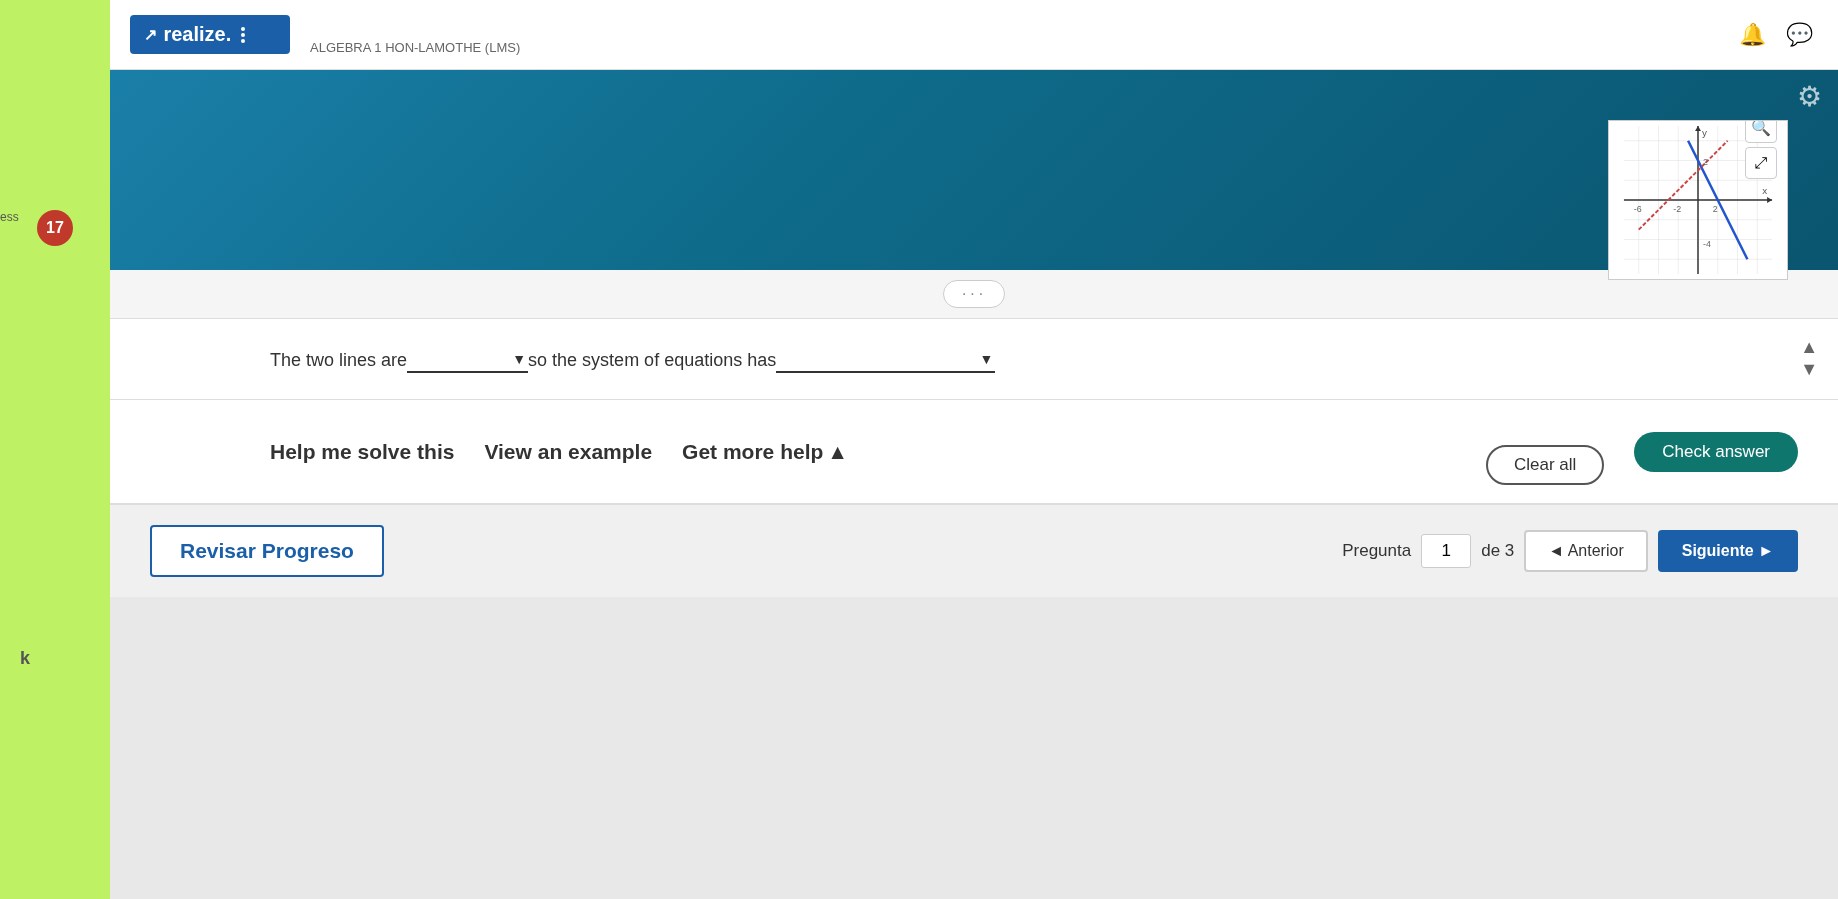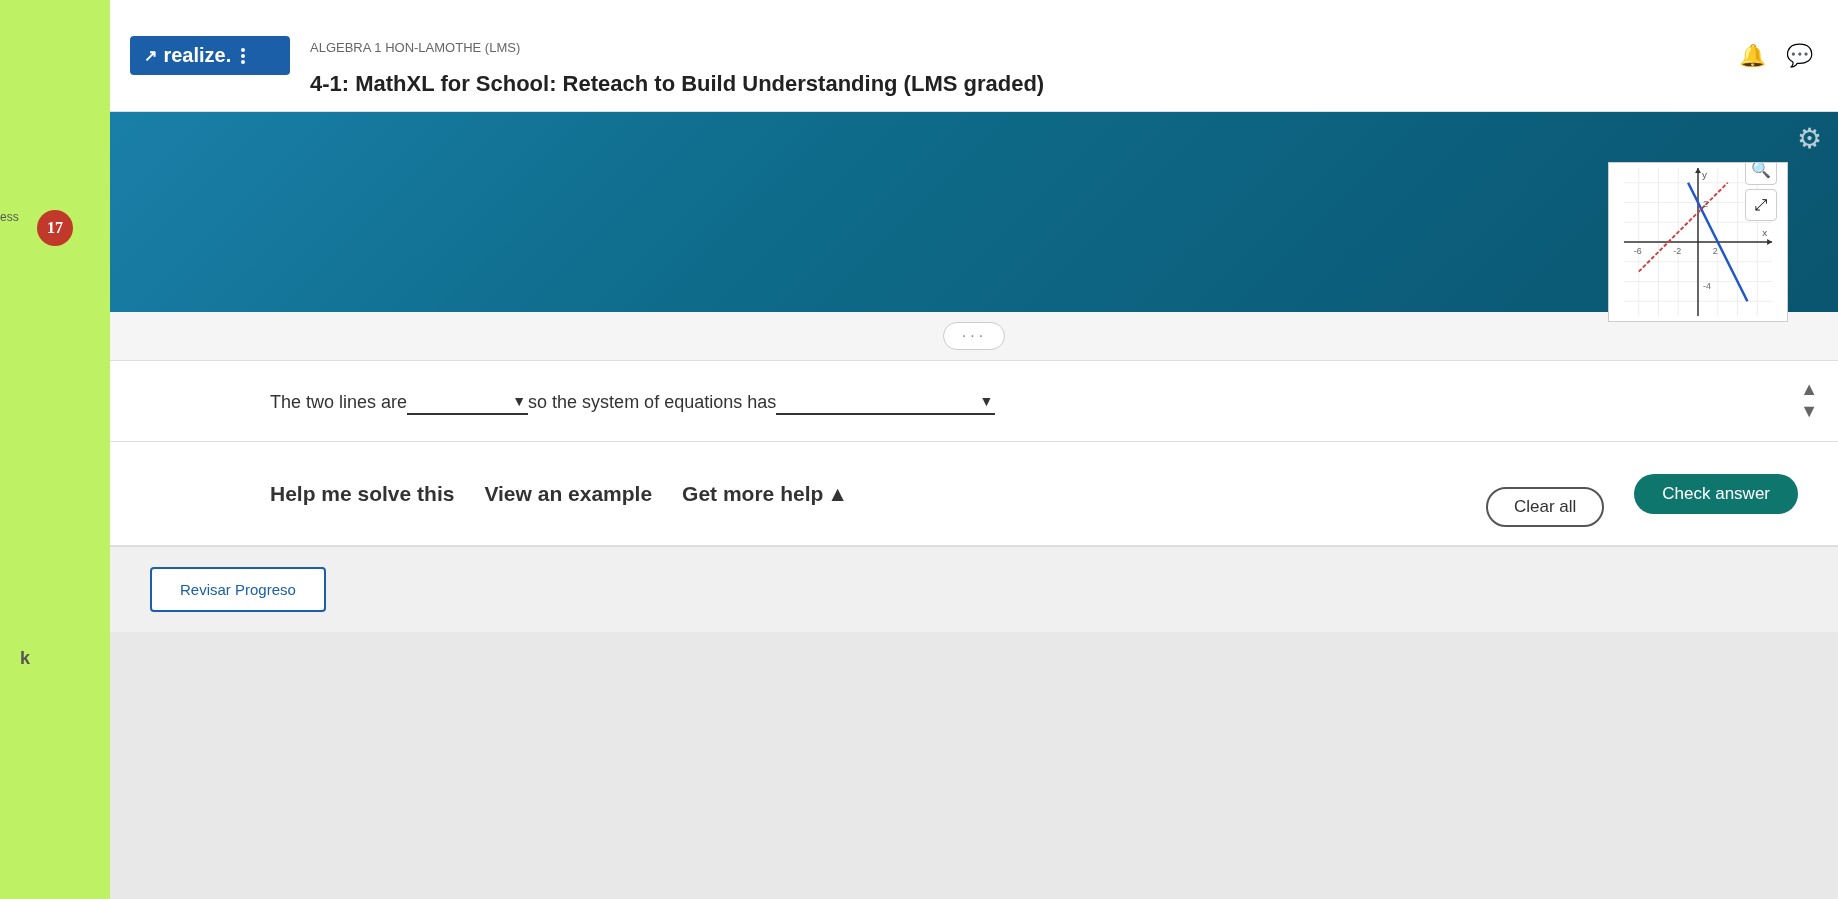--- a/index.html
+++ b/index.html
@@ -30,21 +30,20 @@
       height: 36px;
       display: flex;
       align-items: center;
       justify-content: center;
       font-size: 16px;
       font-weight: bold;
       position: absolute;
       top: 210px;
       left: 50%;
       transform: translateX(-50%);
-      font-family: Liberation Serif, serif;
     }
     .sidebar-label {
       position: absolute;
       top: 210px;
       left: 0;
       font-size: 12px;
       color: #555;
     }
     .sidebar-k {
       position: absolute;
@@ -288,24 +287,24 @@
       padding: 20px 40px;
       display: flex;
       align-items: center;
       gap: 20px;
     }
     .revisar-btn {
       background: white;
       border: 2px solid #1a5fa8;
       border-radius: 4px;
       padding: 12px 28px;
-      font-size: 15px;
+      font-size: 21px;
       color: #1a5fa8;
       cursor: pointer;
-      font-weight: normal;
+      font-weight: bold;
     }
     .pagination {
       margin-left: auto;
       display: flex;
       align-items: center;
       gap: 10px;
       font-size: 17px;
       color: #333;
     }
     .page-input {
@@ -380,21 +379,20 @@
       <span class="logo-icon">↗</span>
       <span>realize.</span>
       <div class="logo-dots">
         <span></span>
           <span></span>
           <span></span>
       </div>
     </div>
     <div class="header-title-area">
       <span class="header-subtitle">ALGEBRA 1 HON-LAMOTHE (LMS)</span>
-      <span class="header-title">4-1: MathXL for School: Reteach to Build Understanding (LMS graded)</span>
     </div>
     <div class="header-icons">
       <span class="header-icon">🔔</span>
       <span class="header-icon">💬</span>
     </div>
   </div>
 
   <div class="blue-banner">
     <span class="banner-gear">⚙</span>
 
@@ -493,15 +491,22 @@
     </a>
     <button class="clear-all-btn">Clear all</button>
     <button class="check-answer-btn">Check answer</button>
   </div>
 
   <hr class="divider">
 
   <div class="bottom-bar">
     <button class="revisar-btn">Revisar Progreso</button>
 
+    <div class="pagination">
+      <span>Pregunta</span>
+      <input class="page-input" type="text" value="1" style="">
+      <span>de 3</span>
+      <button class="anterior-btn">◄ Anterior</button>
+      <button class="siguiente-btn">Siguiente ►</button>
+    </div>
   </div>
 
 </div>
 
 </body></html>

